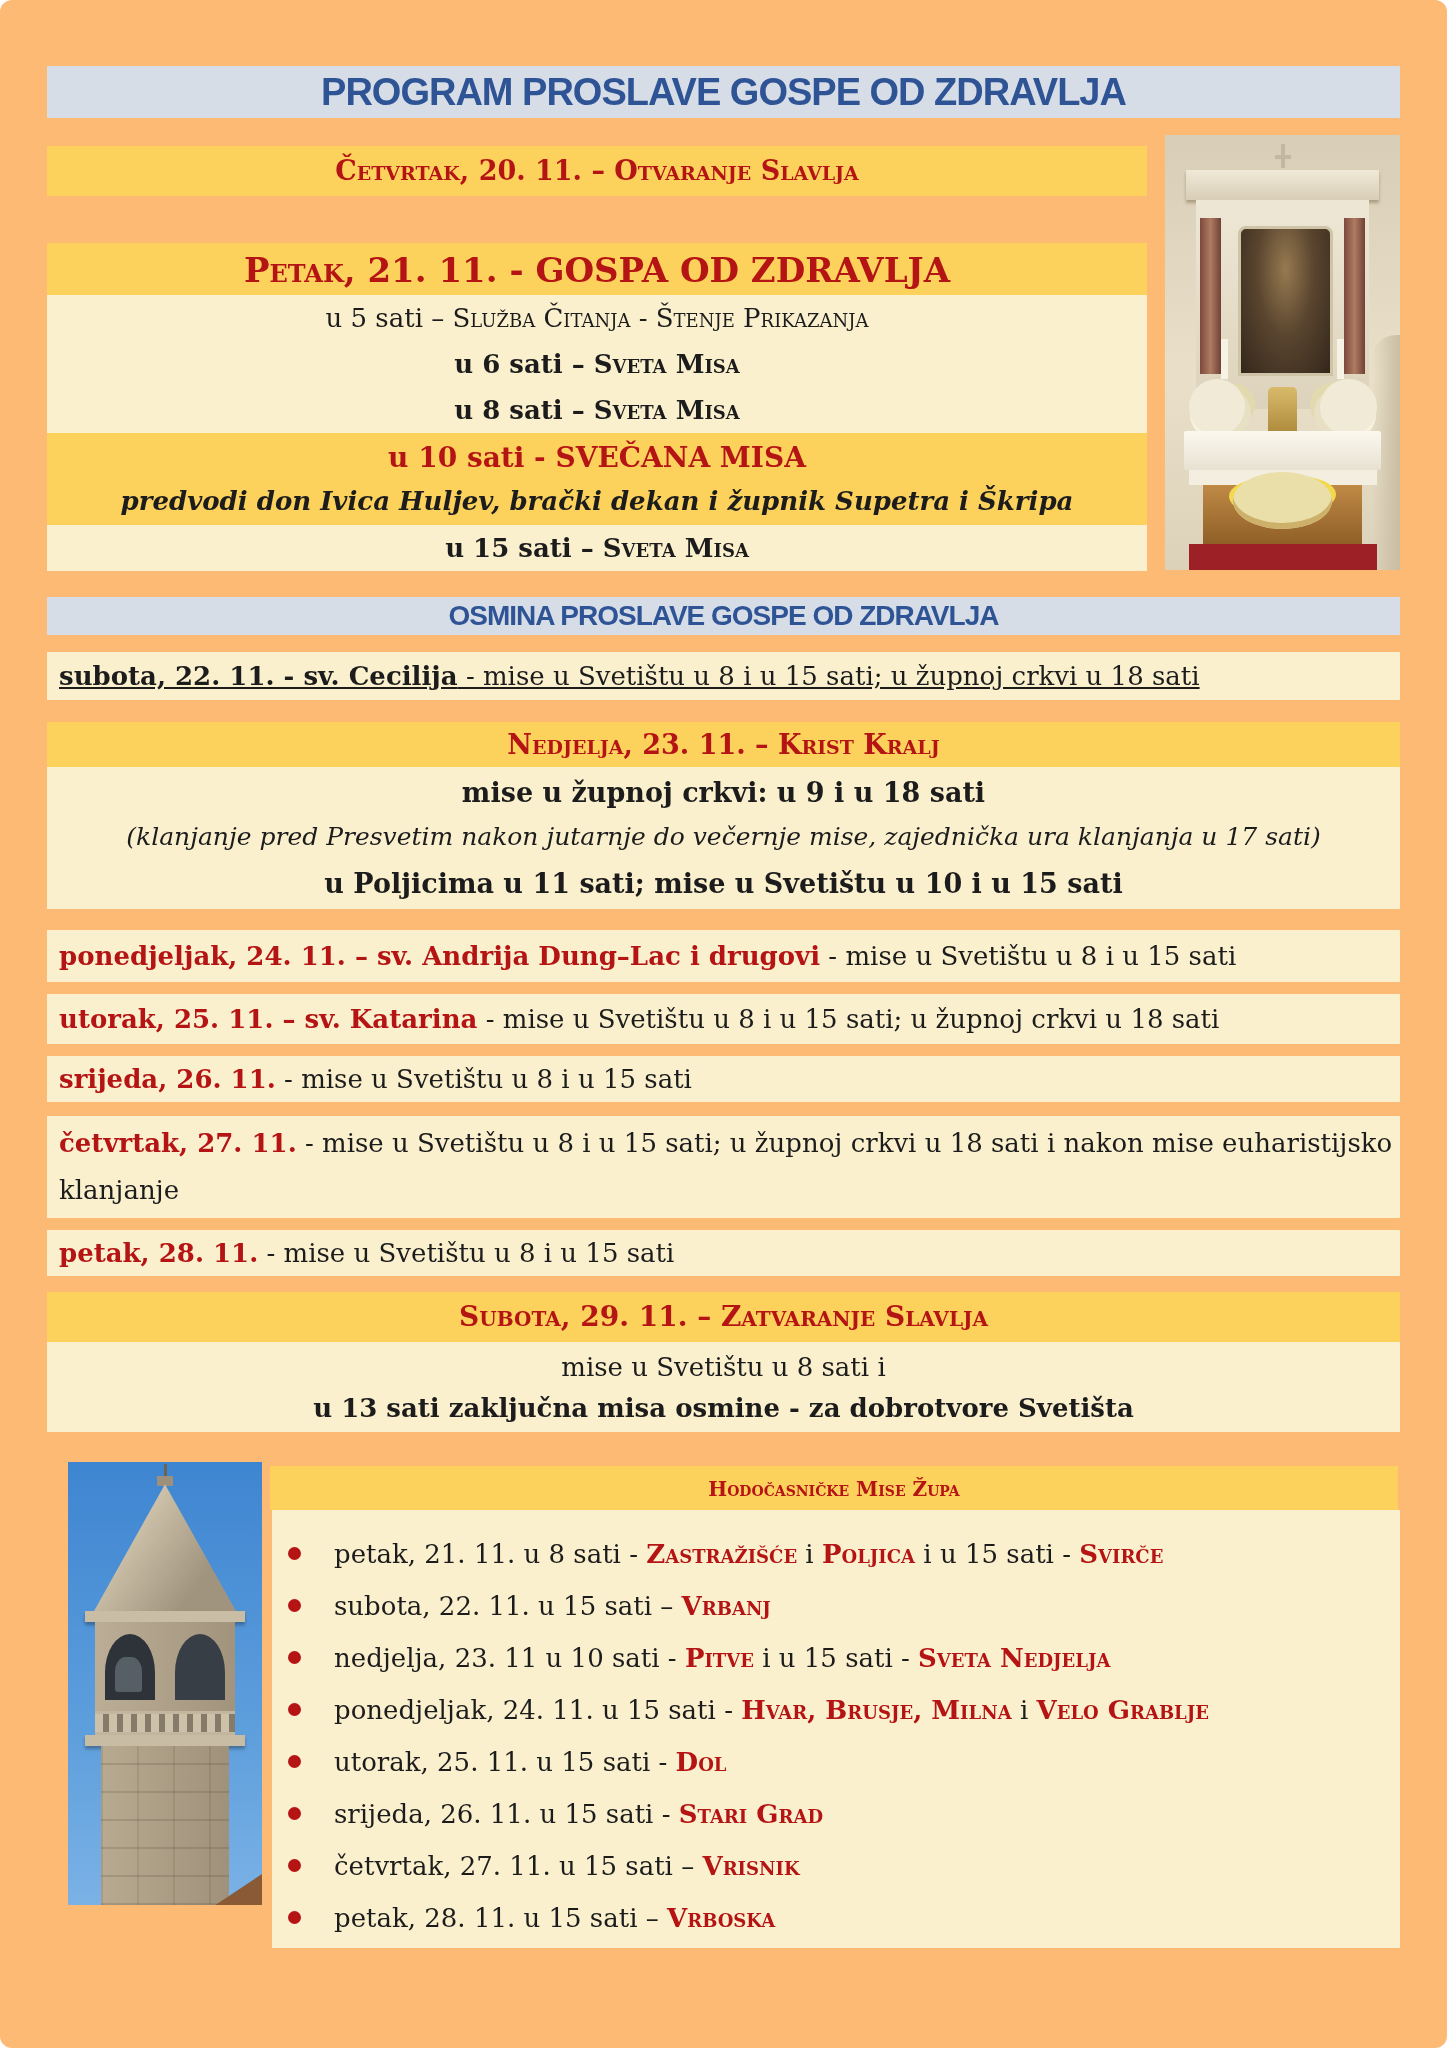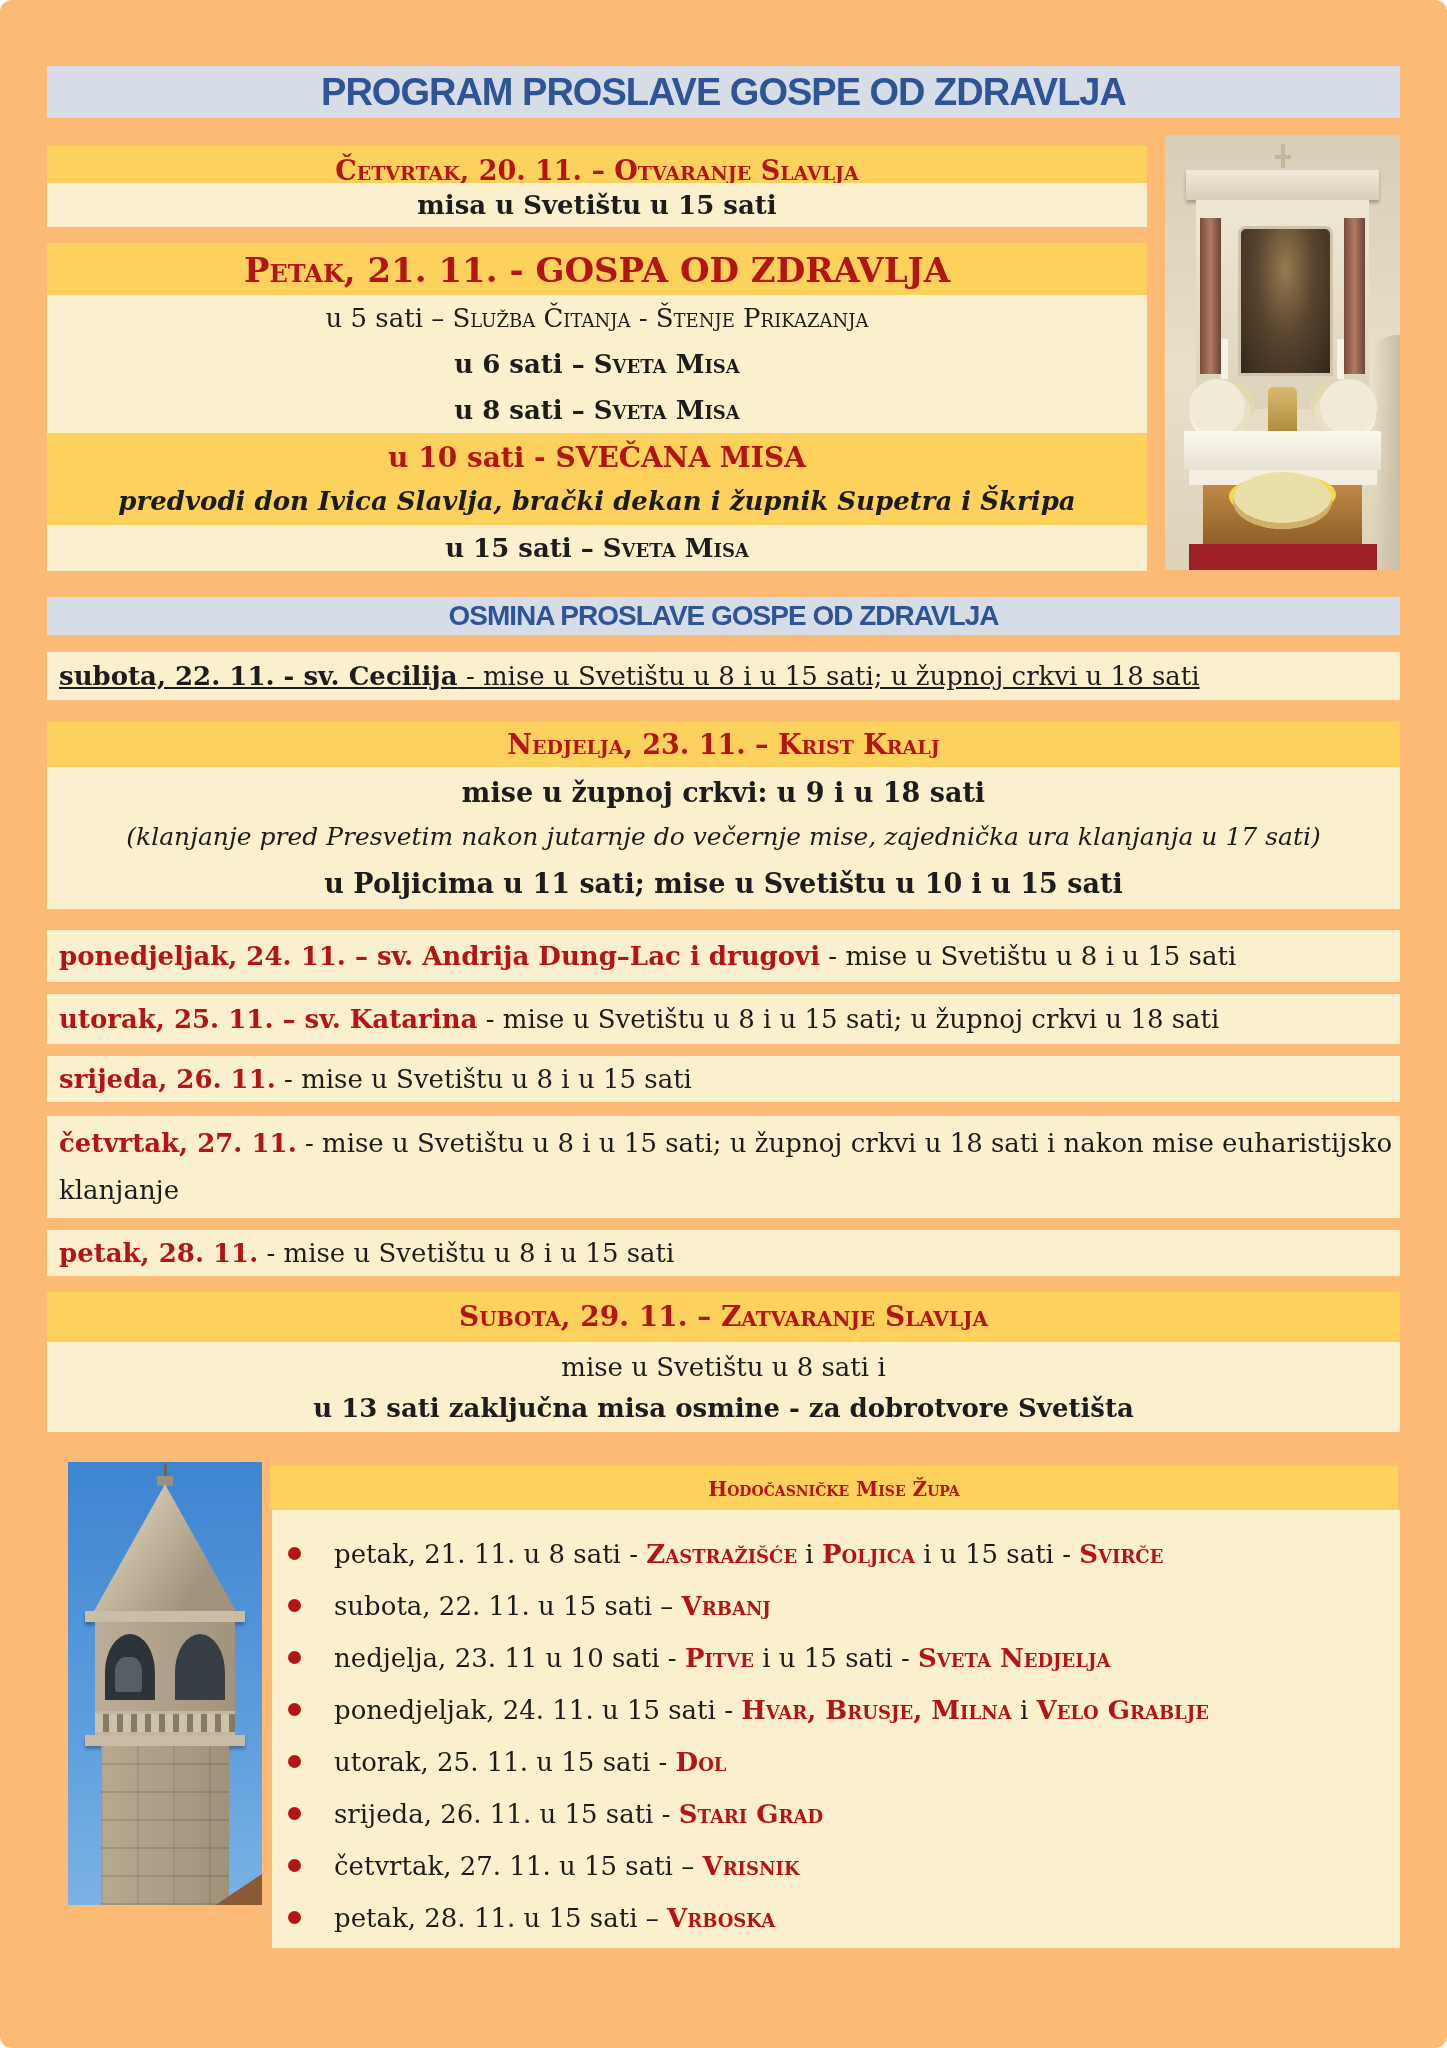--- a/index.html
+++ b/index.html
@@ -109,30 +109,29 @@
   .tw-roof{right:0;bottom:0;width:24%;height:7%;background:#8a5a36;clip-path:polygon(100% 0,100% 100%,0 100%);}
 </style>
 </head>
 <body>
 
 <div class="page">
 
   <div class="band gray center h-sans s-title">PROGRAM PROSLAVE GOSPE OD ZDRAVLJA</div>
 
   <div class="band narrow yellow center red s-open-h">Četvrtak, 20. 11. – Otvaranje Slavlja</div>
-  <div class="band narrow pale center s-open-l">misa u Svetištu u 15 sati</div>
 
   <div class="band narrow yellow center red s-feast-h">Petak, 21. 11. - GOSPA OD ZDRAVLJA</div>
   <div class="band narrow pale s-feast-times">
     <div class="ptime"><span>u 5 sati – </span><span class="sc">Služba Čitanja - Štenje Prikazanja</span></div>
     <div class="ptime bold"><span>u 6 sati – </span><span class="sc">Sveta Misa</span></div>
     <div class="ptime bold"><span>u 8 sati – </span><span class="sc">Sveta Misa</span></div>
   </div>
   <div class="band narrow yellow center red s-solemn"><span>u 10 sati - </span><span>SVEČANA MISA</span></div>
-  <div class="band narrow yellow center s-celebrant">predvodi don Ivica Slavlja, brački dekan i župnik Supetra i Škripa</div>
+  <div class="band narrow yellow center s-celebrant">predvodi don Ivica Huljev, brački dekan i župnik Supetra i Škripa</div>
   <div class="band narrow pale center s-afternoon"><span>u 15 sati – </span><span class="sc">Sveta Misa</span></div>
 
   <div class="photo-altar">
     <div class="al-arch"></div>
     <div class="al-cross-v"></div>
     <div class="al-cross-h"></div>
     <div class="al-pediment"></div>
     <div class="al-body"></div>
     <div class="al-col-l"></div>
     <div class="al-col-r"></div>

